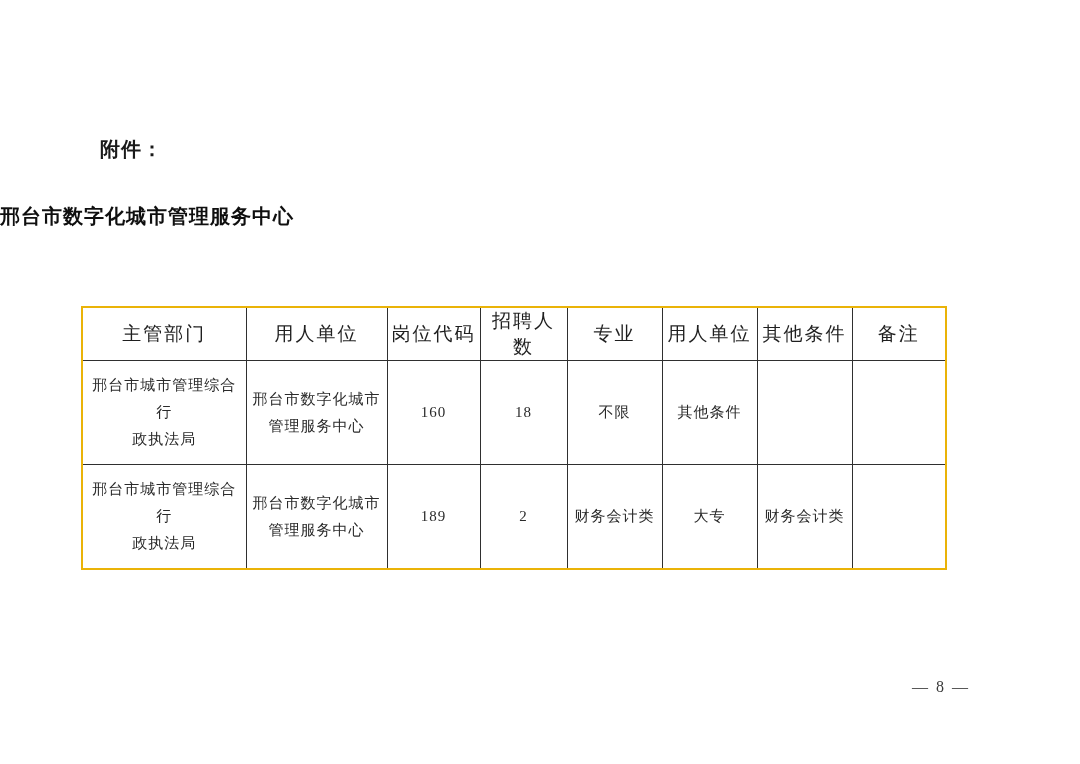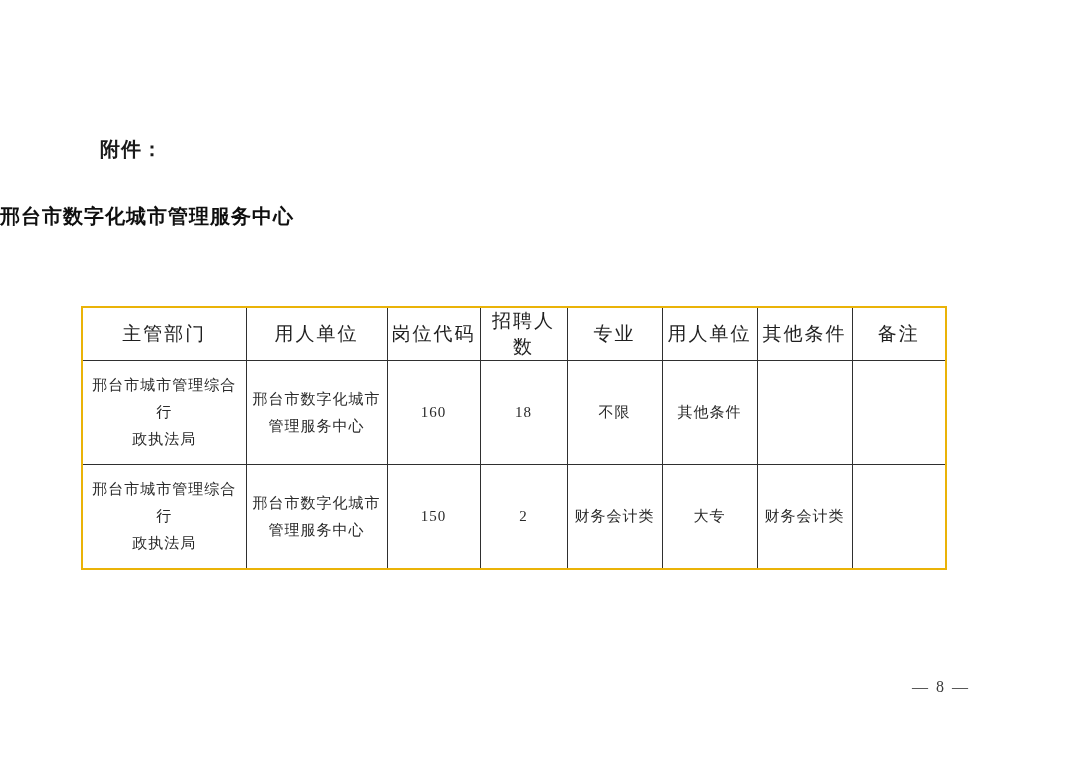--- a/index.html
+++ b/index.html
@@ -128,21 +128,21 @@
         <td>不限</td>
         <td>其他条件</td>
         <td></td>
         <td></td>
       </tr>
       <tr>
         <td>邢台市城市管理综合行
 政执法局</td>
         <td>邢台市数字化城市
 管理服务中心</td>
-        <td>150</td>
+        <td>189</td>
         <td>2</td>
         <td>财务会计类</td>
         <td>大专</td>
         <td>财务会计类</td>
         <td></td>
       </tr>
     </tbody>
   </table>
 
   <div class="page-number">— 8 —</div>

